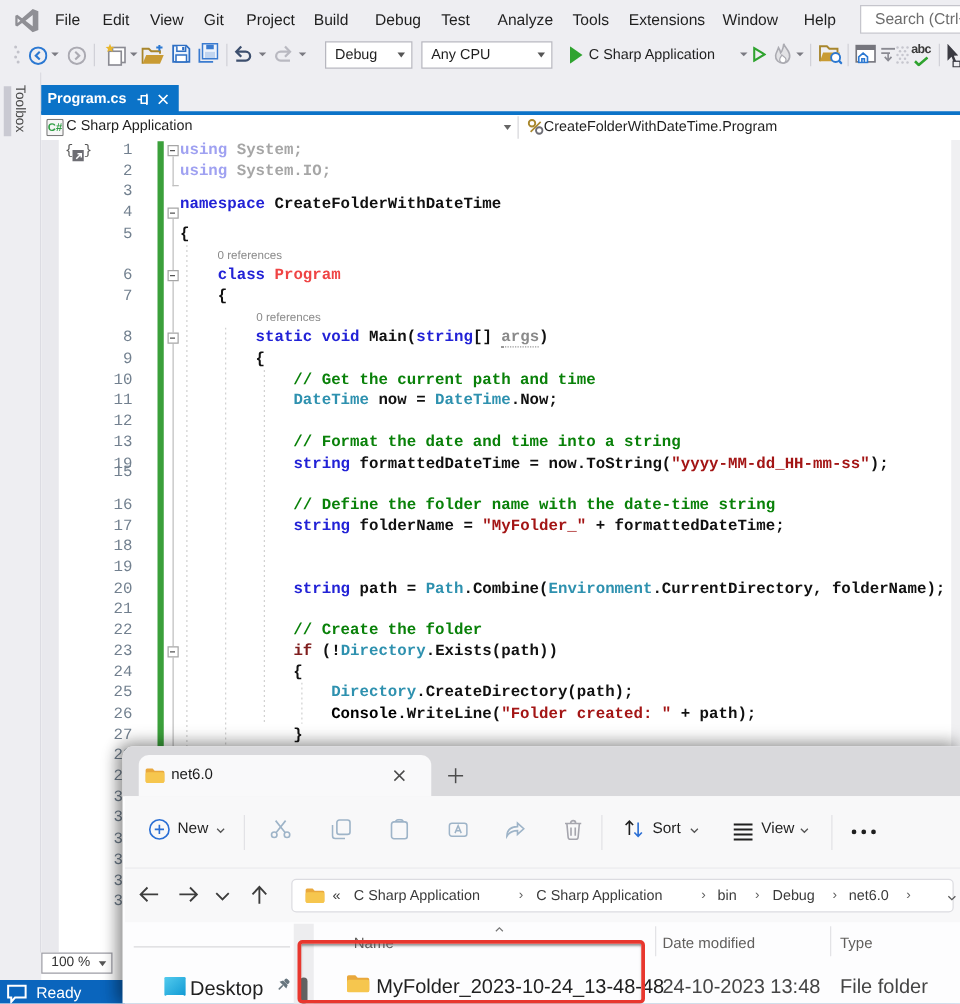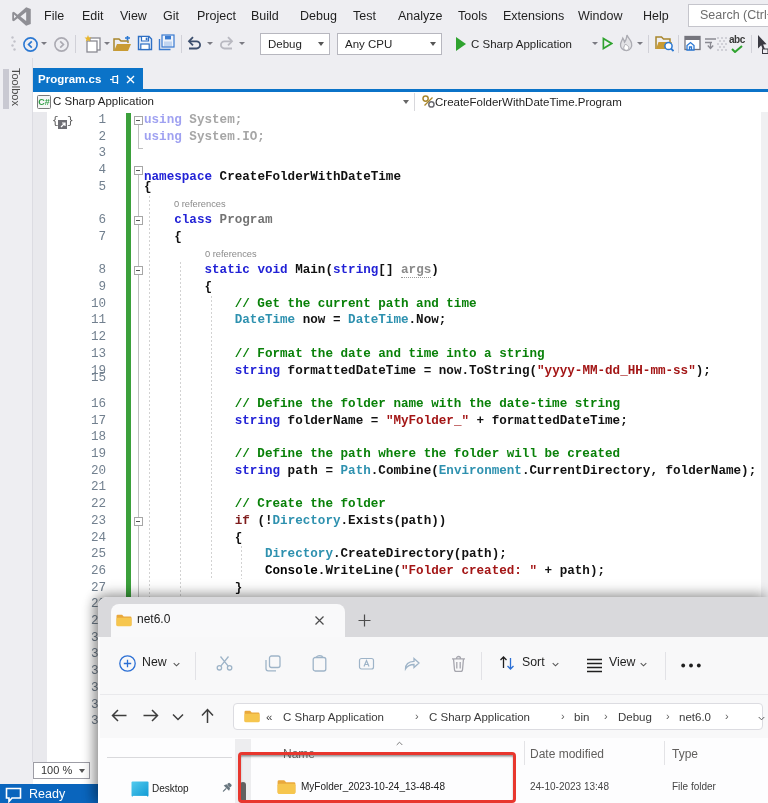--- a/index.html
+++ b/index.html
@@ -45,21 +45,21 @@
 #etabbar{position:absolute;left:0;top:0;width:670px;height:40px;background:#d9d9dc;border-top-left-radius:9px}
 #etab{position:absolute;left:13px;top:7px;width:234px;height:33px;background:#f9f9fa;border-radius:8px 8px 0 0}
 #etoolbar{position:absolute;left:2px;top:40px;width:670px;height:58px;background:#f8f8f9;border-bottom:1px solid #e9e9ec}
 #eaddr{position:absolute;left:2px;top:98px;width:670px;height:43px;background:#f8f8f9}
 #abox{position:absolute;left:133px;top:8px;width:530px;height:27px;background:#fff;border:1px solid #dcdce1;border-radius:4px}
 .crumbtxt{position:absolute;top:7px;font-size:11.5px;color:#3b3b3b}
 .chev{position:absolute;top:6px;font-size:11px;color:#606060}
 #ebody{position:absolute;left:2px;top:141px;width:670px;height:65px;background:#fdfdfe}
 .hdr{position:absolute;font-size:12px;color:#615f5d}
 .colsep{position:absolute;top:3px;width:1px;height:24px;background:#e3e3e6}
-.rowtxt{position:absolute;font-size:10px;color:#212121}
+.rowtxt{position:absolute;font-size:16px;color:#212121}
 #redbox{position:absolute;left:140px;top:155px;width:278px;height:51px;border:3px solid #e8372e;border-radius:4px;box-shadow:inset 0 2px 2px -0.5px rgba(85,85,85,.65);z-index:5}
 .ebtn-txt{position:absolute;font-size:12.3px;color:#1f1f1f}
 .echev{position:absolute;width:7px;height:7px}
 </style></head><body>
 <div id="app">
 
   <div id="menubar">
     <svg class="abs" style="left:12px;top:7px" width="19" height="19" viewBox="0 0 100 100">
         <path fill="#8f8f95" fill-rule="evenodd" d="M74.6,1.25 L98.75,10.8 V89.2 L74.2,98.75 L29.6,59.6 L9.6,75 L1.25,70.8 V29.2 L9.6,25 L29.6,40.4 Z M74.6,26.25 L44.2,50 L74.6,73.75 Z M10.8,40 V60 L22.5,50 Z"></path>
       </svg>
@@ -289,33 +289,32 @@
     <div class="fbox" style="top:404.6px">
         <i></i>
       </div>
 
     <div class="iguide" style="left:116.3px;top:84px;height:505px"></div>
     <div class="iguide" style="left:146.5px;top:150px;height:439px"></div>
     <div class="iguide" style="left:177.5px;top:184px;height:284px"></div>
     <div class="iguide" style="left:208px;top:434px;height:33px"></div>
     <div class="cl" style="top:0.0px"><span style="color:#9fa1f1">using</span><span style="color:#a6a6a6"> System;</span></div>
     <div class="cl" style="top:16.7px"><span style="color:#9fa1f1">using</span><span style="color:#a6a6a6"> System.IO;</span></div>
-    <div class="cl" style="top:57px"><span style="color:#2222d6">namespace</span><span style="color:#111111"> CreateFolderWithDateTime</span></div>
+    <div class="cl" style="top:43px"><span style="color:#2222d6">namespace</span><span style="color:#111111"> CreateFolderWithDateTime</span></div>
     <div class="cl" style="top:66.8px"><span style="color:#111111">{</span></div>
-    <div class="cl" style="top:100.2px"><span style="color:#111111">    </span><span style="color:#2222d6">class</span><span style="color:#111111"> </span><span style="color:#737373">Program</span></div>
+    <div class="cl" style="top:100.2px"><span style="color:#111111">    </span><span style="color:#2222d6">class</span><span style="color:#111111"> </span><span style="color:#ef4444">Program</span></div>
     <div class="cl" style="top:116.9px"><span style="color:#111111">    {</span></div>
     <div class="cl" style="top:150.3px"><span style="color:#111111">        </span><span style="color:#2222d6">static</span><span style="color:#111111"> </span><span style="color:#2222d6">void</span><span style="color:#111111"> Main(</span><span style="color:#2222d6">string</span><span style="color:#111111">[] </span><span style="color:#8a8a8a" class="args">args</span><span style="color:#111111">)</span></div>
     <div class="cl" style="top:167.0px"><span style="color:#111111">        {</span></div>
     <div class="cl" style="top:183.7px"><span style="color:#098109">            // Get the current path and time</span></div>
     <div class="cl" style="top:200.4px"><span style="color:#111111">            </span><span style="color:#2e91af">DateTime</span><span style="color:#111111"> now = </span><span style="color:#2e91af">DateTime</span><span style="color:#111111">.Now;</span></div>
     <div class="cl" style="top:250.5px"><span style="color:#111111">            </span><span style="color:#2222d6">string</span><span style="color:#111111"> formattedDateTime = now.ToString(</span><span style="color:#a31515">"yyyy-MM-dd_HH-mm-ss"</span><span style="color:#111111">);</span></div>
     <div class="cl" style="top:233.8px"><span style="color:#098109">            // Format the date and time into a string</span></div>
     <div class="cl" style="top:283.9px"><span style="color:#098109">            // Define the folder name with the date-time string</span></div>
     <div class="cl" style="top:300.6px"><span style="color:#111111">            </span><span style="color:#2222d6">string</span><span style="color:#111111"> folderName = </span><span style="color:#a31515">"MyFolder_"</span><span style="color:#111111"> + formattedDateTime;</span></div>
-    <div class="cl" style="top:334.0px"><span style="color:#098109">            // Define the path where the folder will be created</span></div>
     <div class="cl" style="top:384.1px"><span style="color:#098109">            // Create the folder</span></div>
     <div class="cl" style="top:350.7px"><span style="color:#111111">            </span><span style="color:#2222d6">string</span><span style="color:#111111"> path = </span><span style="color:#2e91af">Path</span><span style="color:#111111">.Combine(</span><span style="color:#2e91af">Environment</span><span style="color:#111111">.CurrentDirectory, folderName);</span></div>
     <div class="cl" style="top:400.8px"><span style="color:#111111">            </span><span style="color:#7f1d1d">if</span><span style="color:#111111"> (!</span><span style="color:#2e91af">Directory</span><span style="color:#111111">.Exists(path))</span></div>
     <div class="cl" style="top:417.5px"><span style="color:#111111">            {</span></div>
     <div class="cl" style="top:434.2px"><span style="color:#111111">                </span><span style="color:#2e91af">Directory</span><span style="color:#111111">.CreateDirectory(path);</span></div>
     <div class="cl" style="top:450.9px"><span style="color:#111111">                </span><span style="color:#000000">Console</span><span style="color:#111111">.WriteLine(</span><span style="color:#a31515">"Folder created: "</span><span style="color:#111111"> + path);</span></div>
     <div class="cl" style="top:467.6px"><span style="color:#111111">            }</span></div>
     <div class="lens" style="top:86.5px;left:141px">0 references</div>
     <div class="lens" style="top:136.6px;left:172px">0 references</div>
     <div id="vscroll"></div>

